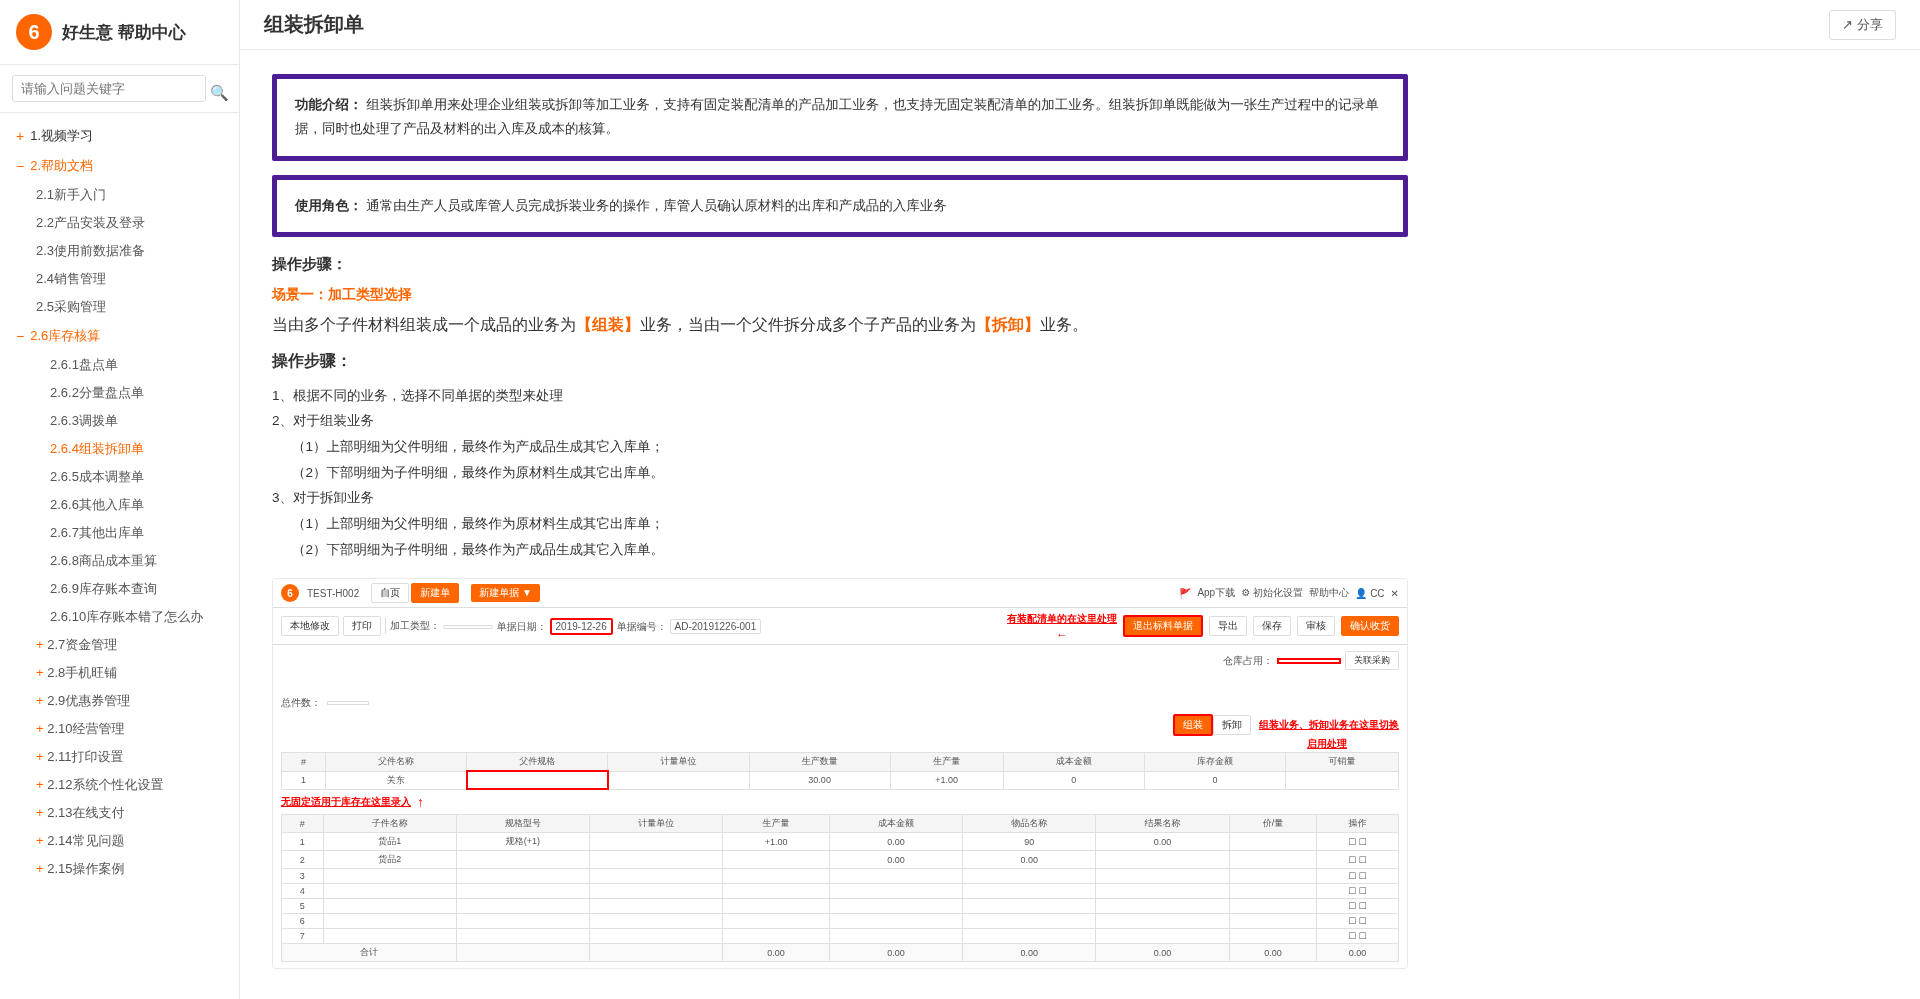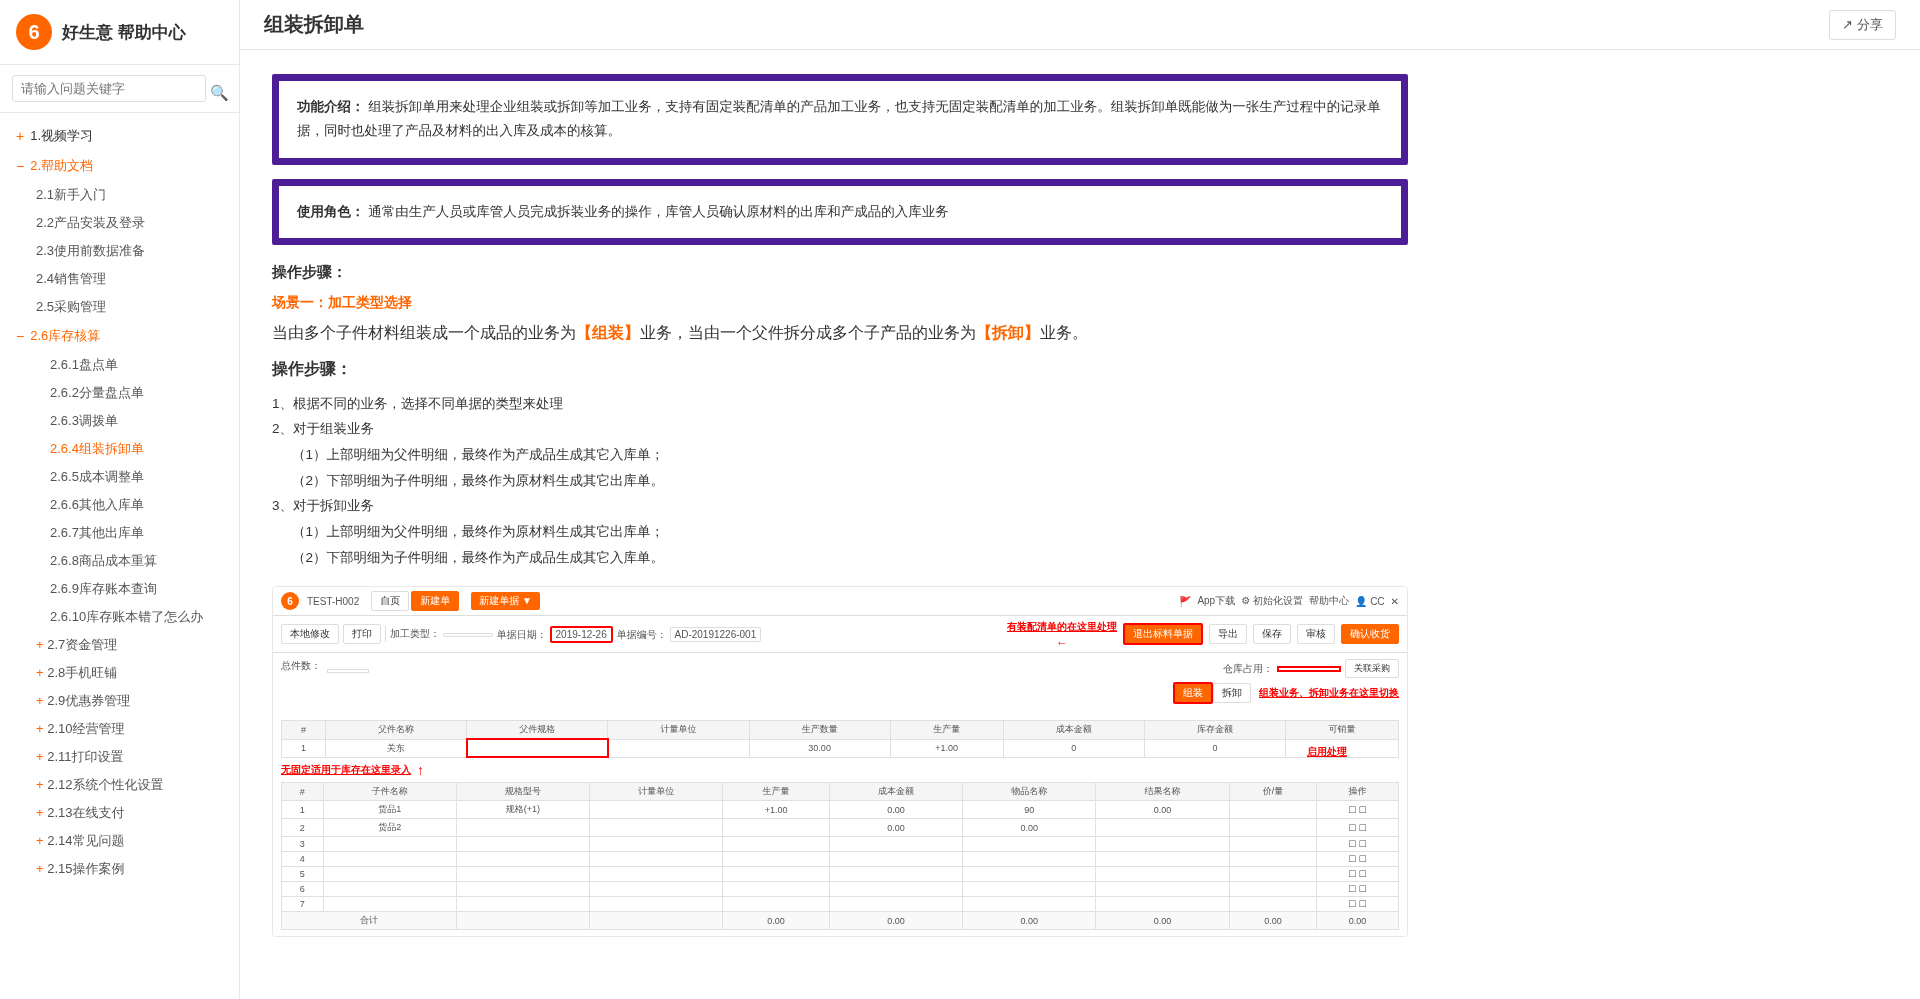--- a/index.html
+++ b/index.html
@@ -95,21 +95,21 @@
       background: #fff;
     }
 
     #content {
       padding: 24px 32px;
       max-width: 1200px;
     }
 
     .info-block {
       background: #fff;
-      border: 7px solid #4c1d95;
+      border: 5px solid #4c1d95;
       border-radius: 2px;
       padding: 14px 18px;
       margin-bottom: 14px;
       font-size: 13.5px;
       line-height: 1.8;
       color: #333;
     }
 
     .section-title {
       font-size: 15px;
@@ -386,21 +386,21 @@
             <div class="mock-toolbar-btn">导出</div>
             <div class="mock-toolbar-btn">保存</div>
             <div class="mock-toolbar-btn">审核</div>
             <div class="mock-toolbar-btn orange">确认收货</div>
           </div>
         </div>
 
         <div style="padding:6px 8px; position:relative;">
 
           <div style="display:flex; align-items:flex-start; justify-content:space-between; margin-bottom:4px;">
-            <div style="display:flex; align-items:flex-end; gap:6px;">
+            <div style="display:flex; align-items:center; gap:6px;margin-top:45px;">
               <div style="font-size:10px; color:#555;">总件数：</div>
               <span style="border:1px solid #ddd; padding:1px 20px; font-size:10px;"></span>
             </div>
             <div style="display:flex; align-items:center; gap:4px;">
               <div style="font-size:10px; color:#555;">仓库占用：</div>
               <span style="border:2px solid red; padding:1px 30px; font-size:10px; display:inline-block;"></span>
               <div class="mock-toolbar-btn" style="font-size:9px;">关联采购</div>
             </div>
           </div>
 

